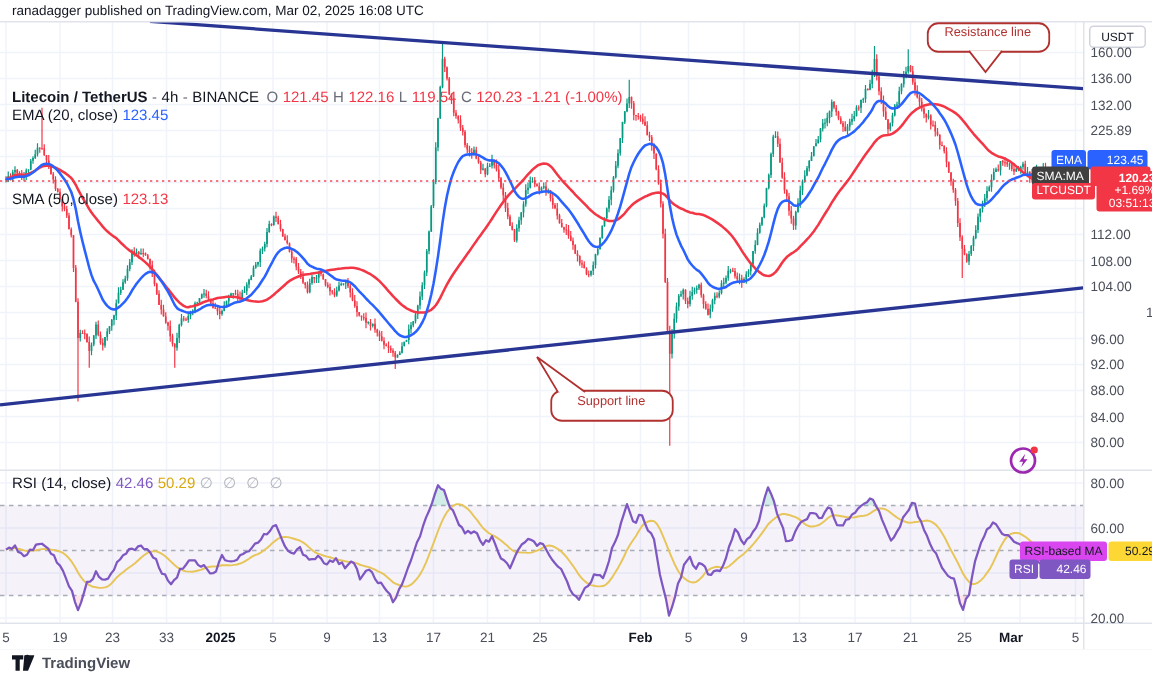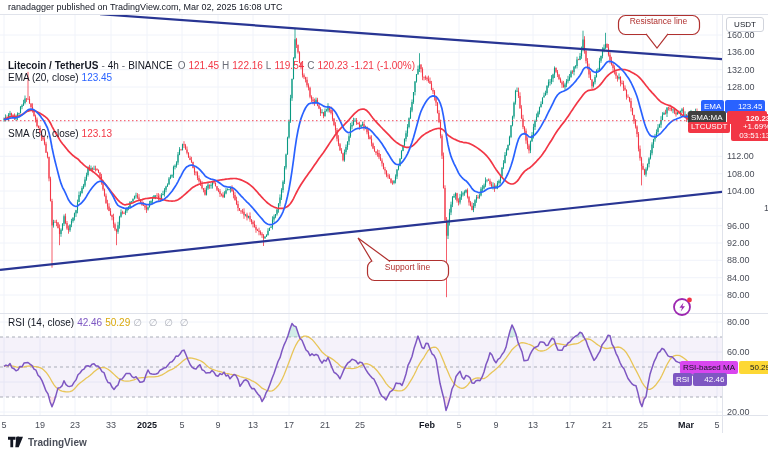--- a/index.html
+++ b/index.html
@@ -206,21 +206,21 @@
         <circle cx="11" cy="13" r="8" fill="none" stroke="#9c27b0" stroke-width="1.8"></circle>
         <path d="M12.5 8.5 L8.5 13.8 L11 13.8 L9.8 17.5 L14 12.2 L11.4 12.2 Z" fill="#9c27b0"></path>
         <circle cx="18.5" cy="6" r="2.4" fill="#f23645"></circle>
       </svg>
     </div>
 
     <div id="ticks">
         <div class="axis-label" style="left: 727px; top: 30px;">160.00</div>
         <div class="axis-label" style="left: 727px; top: 47.3333px;">136.00</div>
         <div class="axis-label" style="left: 727px; top: 64.6667px;">132.00</div>
-        <div class="axis-label" style="left: 727px; top: 82px;">128.00</div>
+        <div class="axis-label" style="left: 727px; top: 82px;">225.89</div>
         <div class="axis-label" style="left: 727px; top: 151.333px;">112.00</div>
         <div class="axis-label" style="left: 727px; top: 168.667px;">108.00</div>
         <div class="axis-label" style="left: 727px; top: 186px;">104.00</div>
         <div class="axis-label" style="left: 764px; top: 203.333px;">100.00</div>
         <div class="axis-label" style="left: 727px; top: 220.667px;">96.00</div>
         <div class="axis-label" style="left: 727px; top: 238px;">92.00</div>
         <div class="axis-label" style="left: 727px; top: 255.333px;">88.00</div>
         <div class="axis-label" style="left: 727px; top: 272.667px;">84.00</div>
         <div class="axis-label" style="left: 727px; top: 290px;">80.00</div>
         <div class="axis-label" style="left: 727px; top: 317px;">80.00</div>
@@ -237,21 +237,21 @@
         <div class="axis-label" style="left: 275px; top: 420px; width: 28px; text-align: center;">17</div>
         <div class="axis-label" style="left: 311px; top: 420px; width: 28px; text-align: center;">21</div>
         <div class="axis-label" style="left: 346px; top: 420px; width: 28px; text-align: center;">25</div>
         <div class="axis-label bold" style="left: 413px; top: 420px; width: 28px; text-align: center;">Feb</div>
         <div class="axis-label" style="left: 445px; top: 420px; width: 28px; text-align: center;">5</div>
         <div class="axis-label" style="left: 482px; top: 420px; width: 28px; text-align: center;">9</div>
         <div class="axis-label" style="left: 519px; top: 420px; width: 28px; text-align: center;">13</div>
         <div class="axis-label" style="left: 556px; top: 420px; width: 28px; text-align: center;">17</div>
         <div class="axis-label" style="left: 593px; top: 420px; width: 28px; text-align: center;">21</div>
         <div class="axis-label" style="left: 629px; top: 420px; width: 28px; text-align: center;">25</div>
-        <div class="axis-label bold" style="left: 666px; top: 420px; width: 28px; text-align: right;">Mar</div>
+        <div class="axis-label bold" style="left: 666px; top: 420px; width: 28px; text-align: left;">Mar</div>
         <div class="axis-label" style="left: 703px; top: 420px; width: 28px; text-align: center;">5</div>
       </div>
   </div>
 
   <div class="footer">
     <span style="display:inline-flex">
       <svg width="15" height="12" viewBox="0 0 16 12">
         <path d="M0 0.5h8v3H5.5v8h-3v-8H0z" fill="#131722"></path>
         <path d="M8.8 0.5H16l-4.6 11H7.8z" fill="#131722"></path>
         <circle cx="10.8" cy="2" r="1.9" fill="#131722"></circle>

